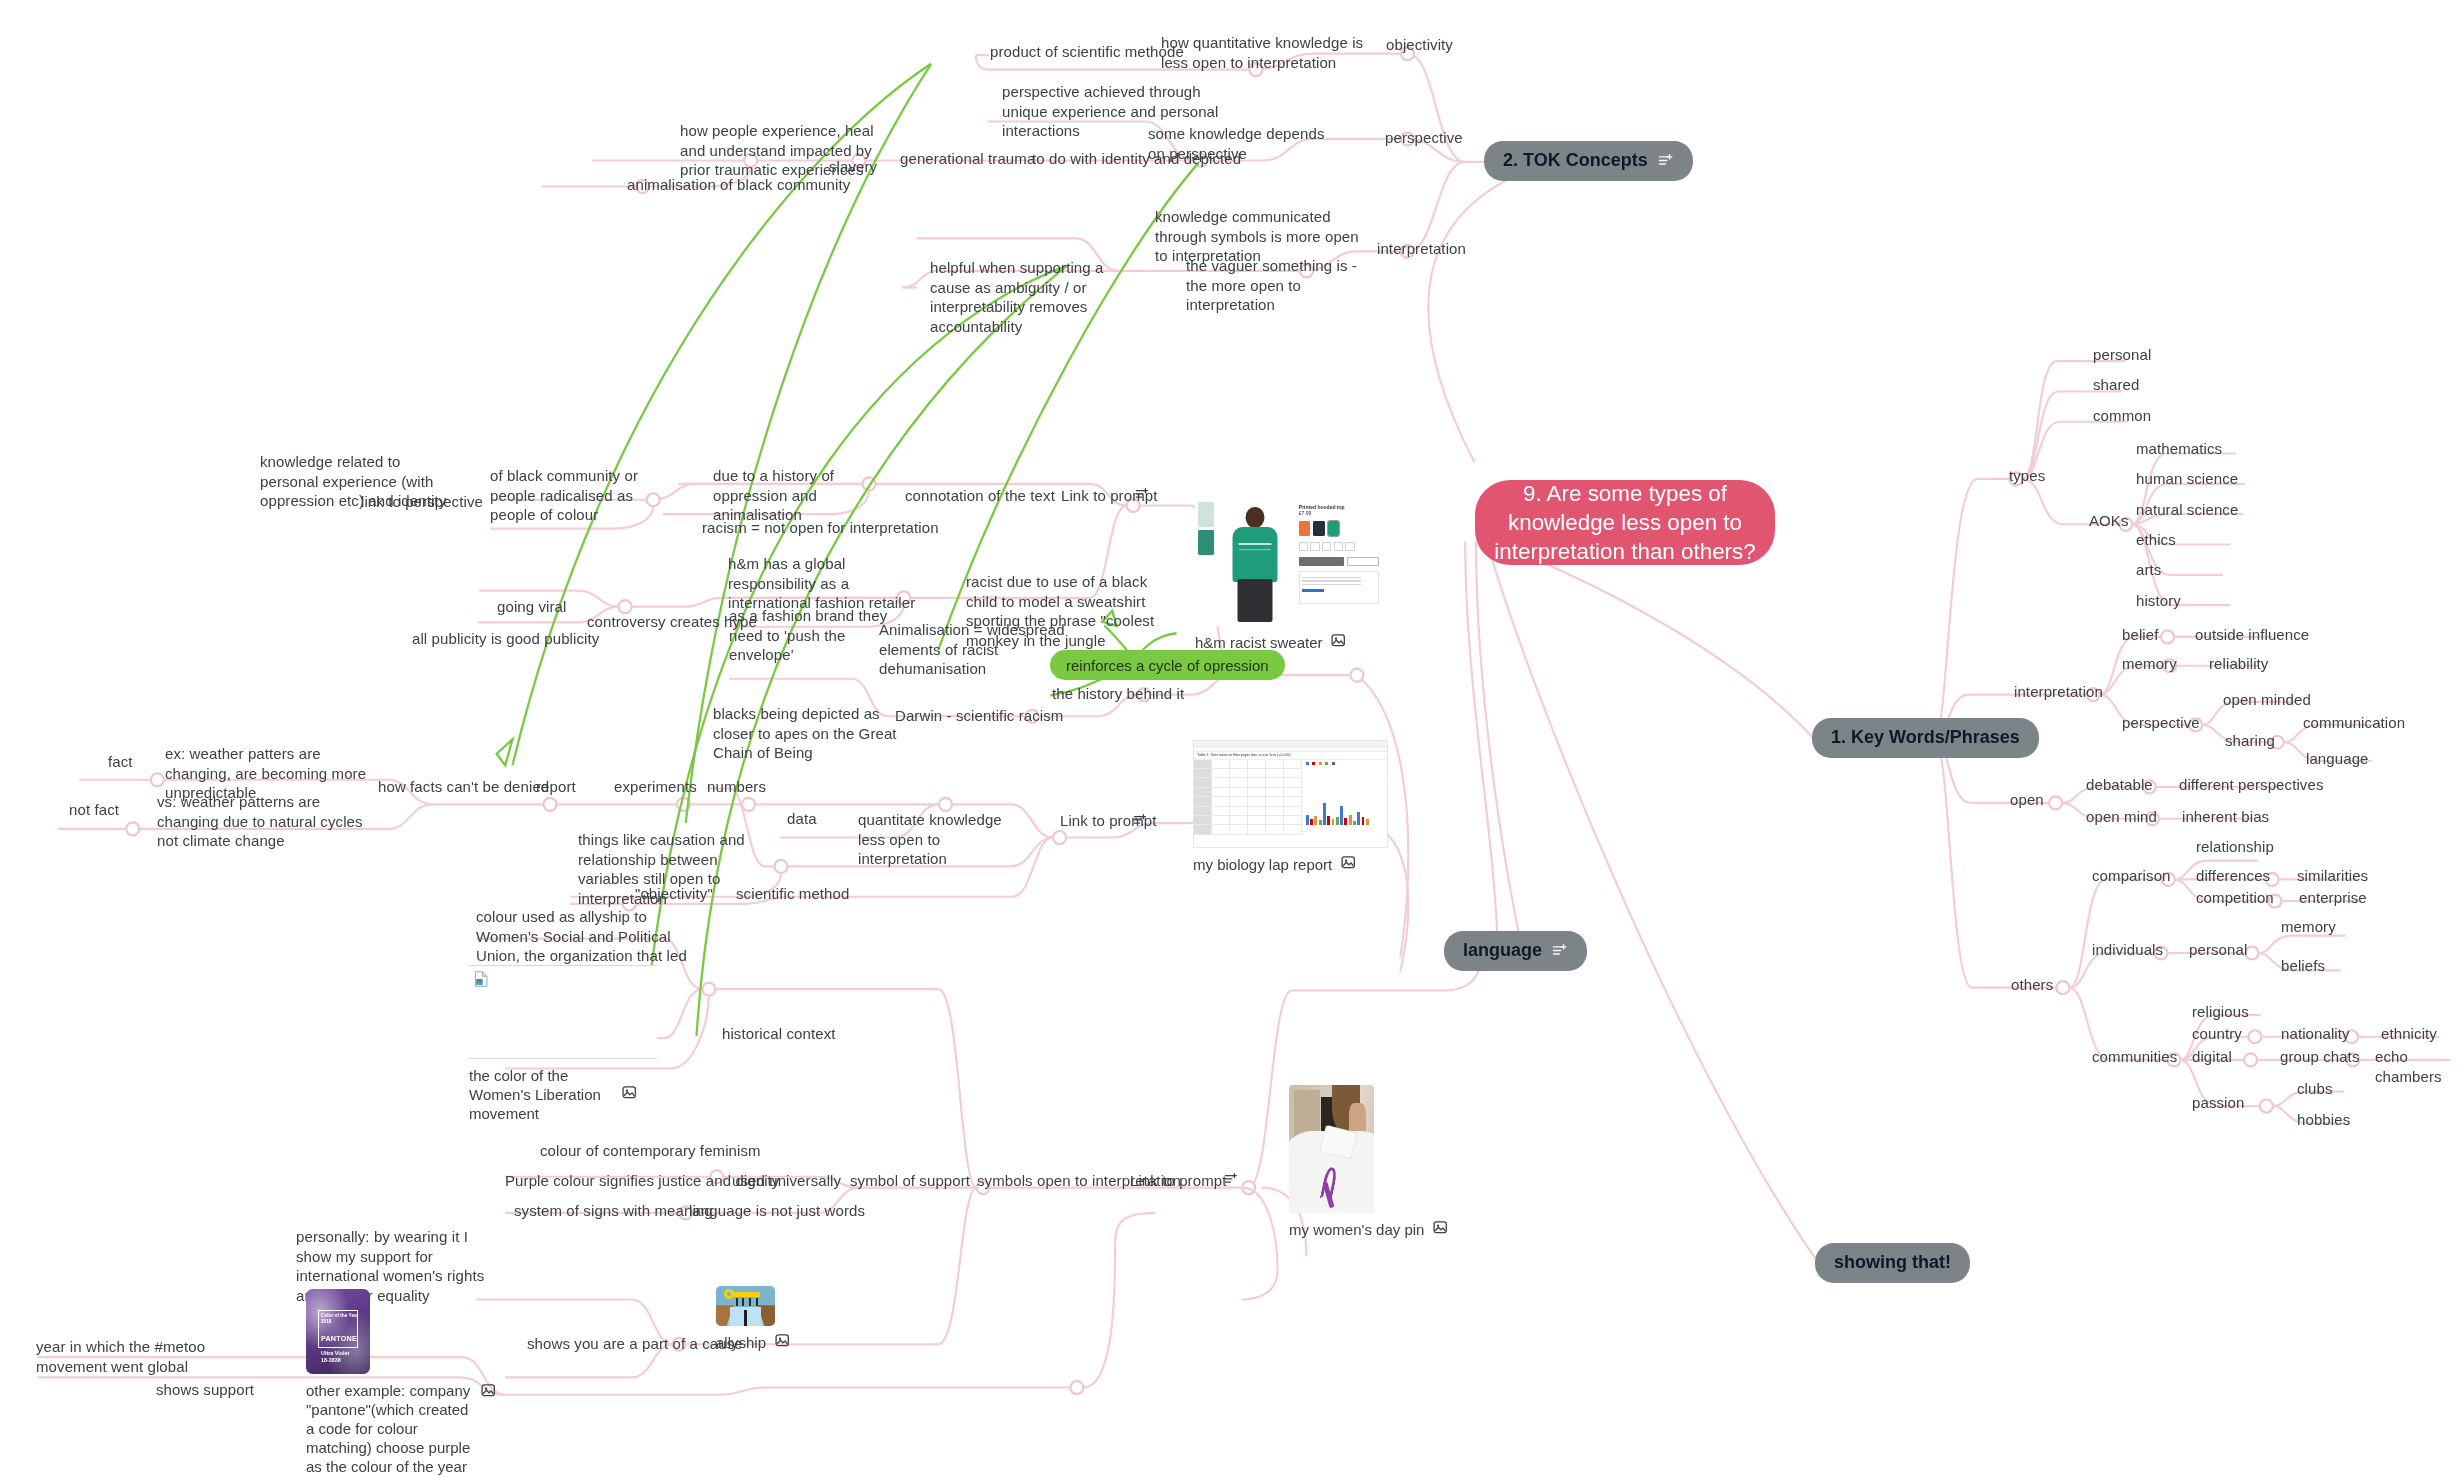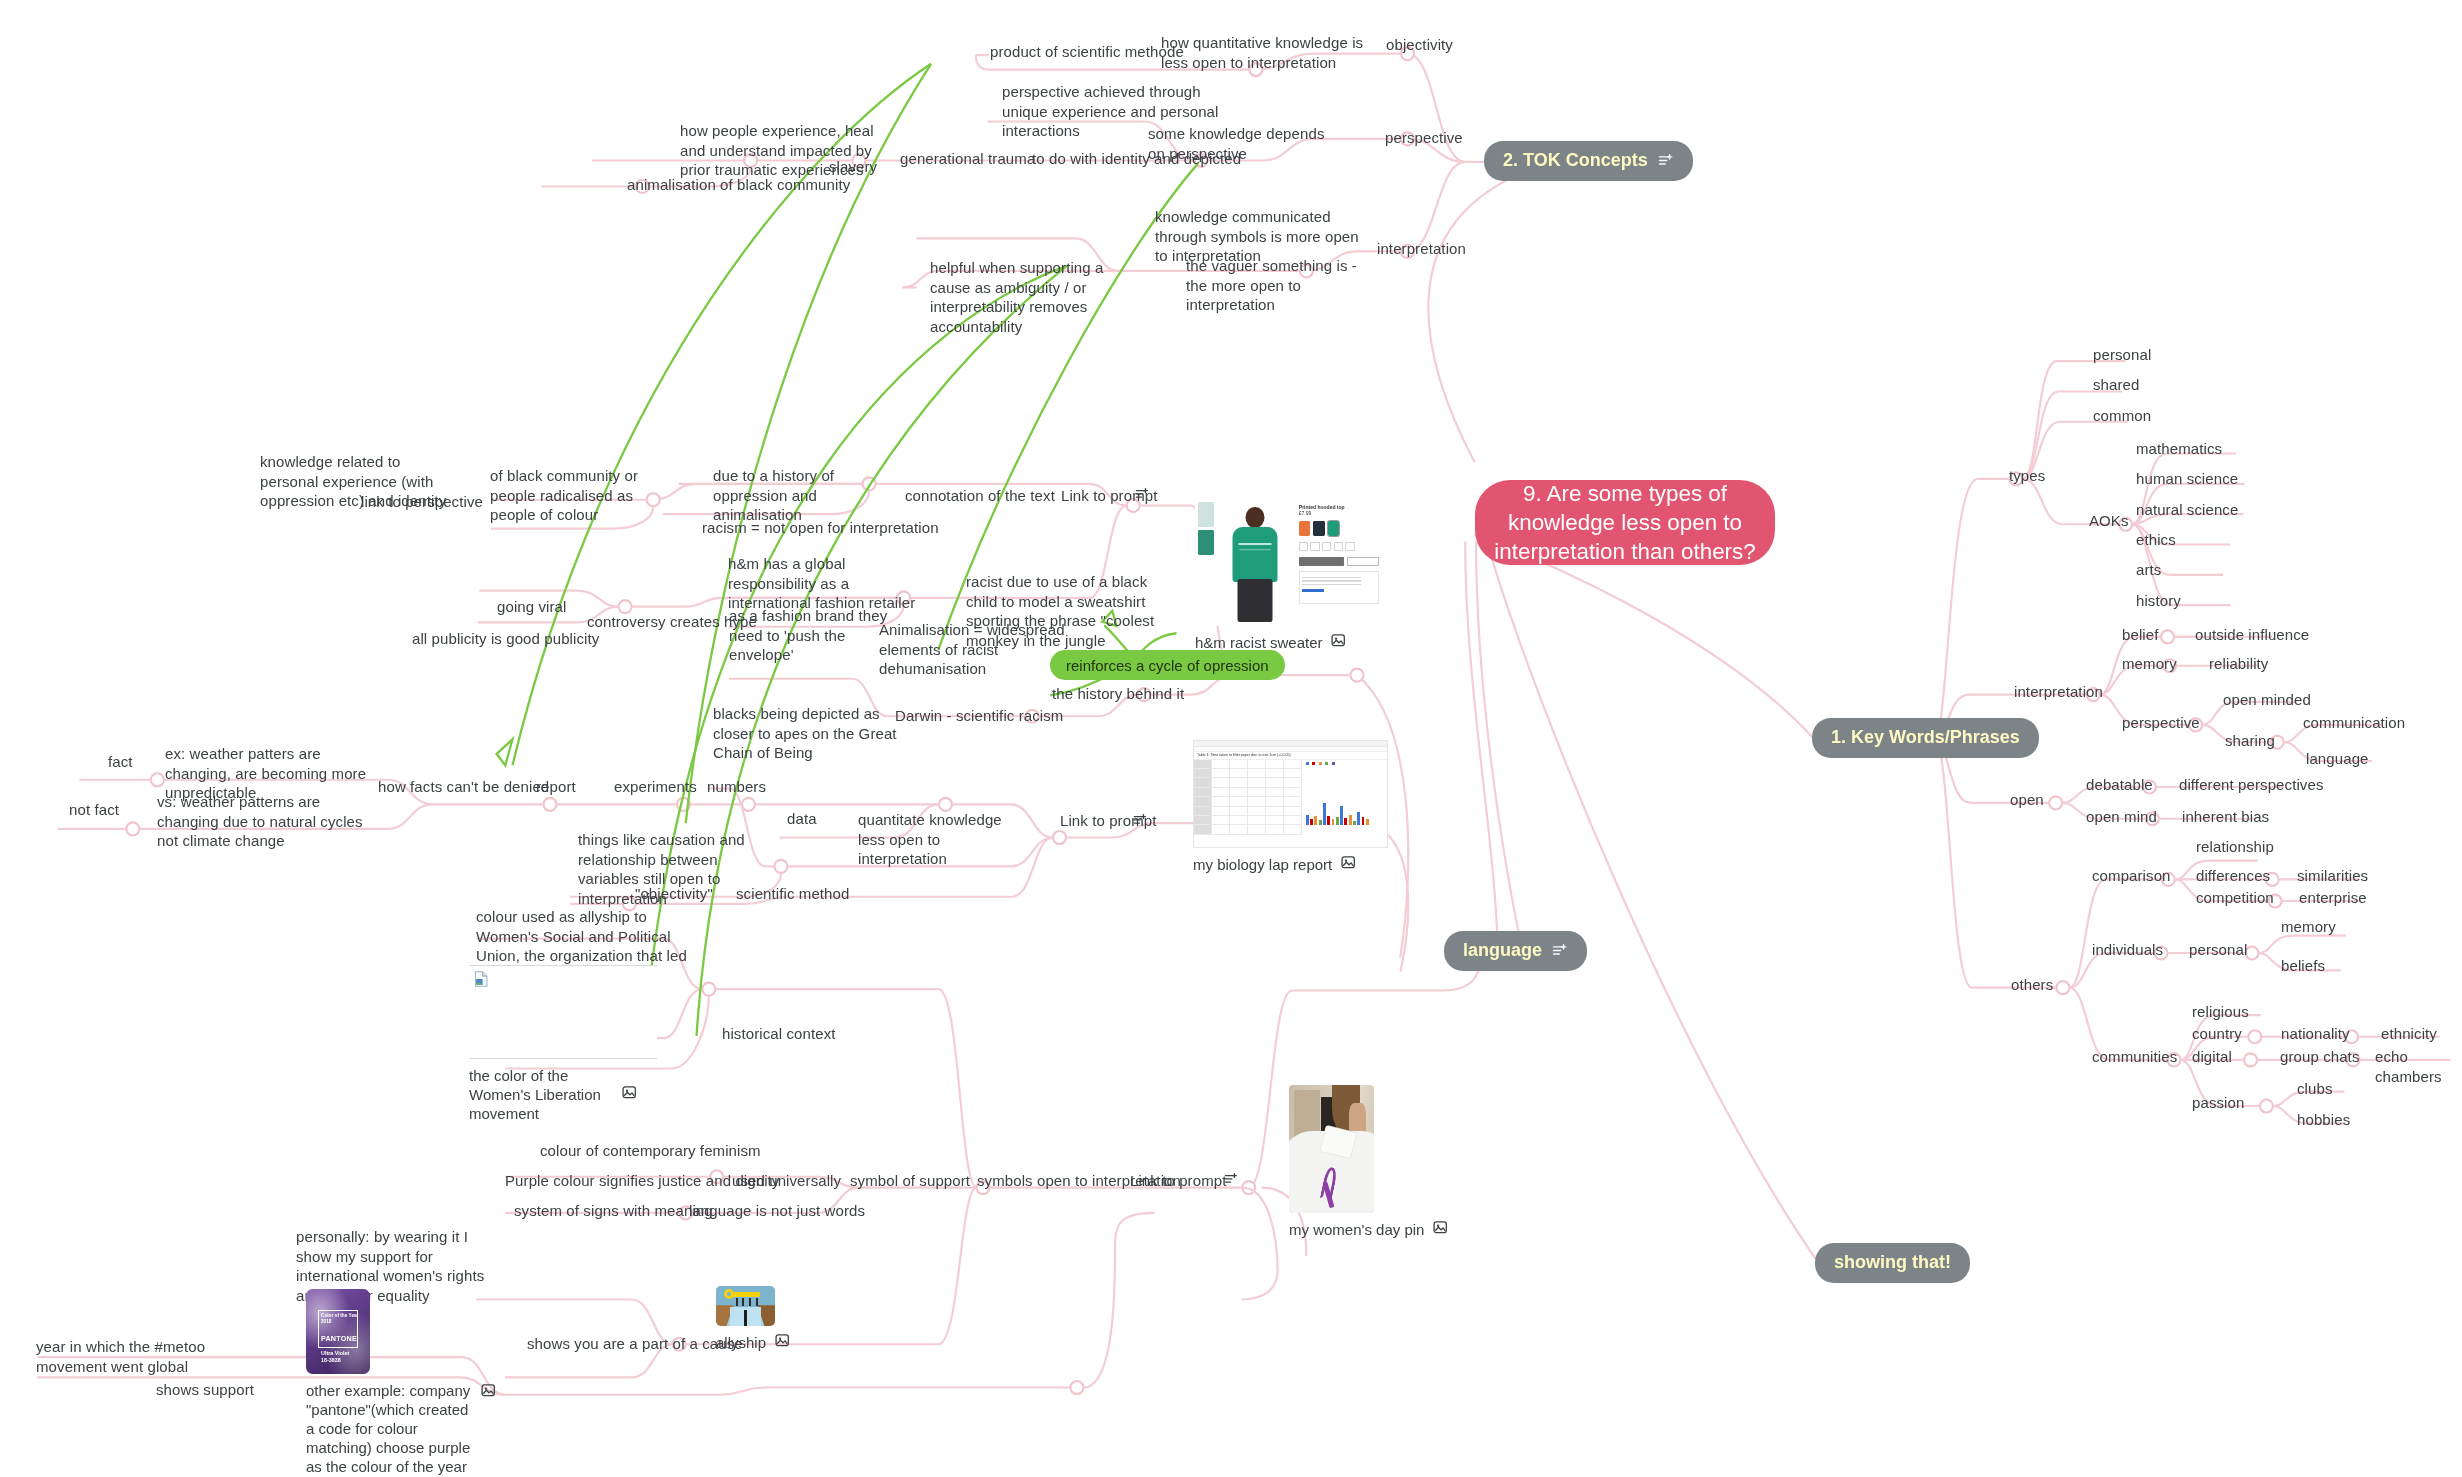--- a/index.html
+++ b/index.html
@@ -40,21 +40,21 @@
     font-size: 22.4px;
     line-height: 29px;
     padding: 10px 19px;
     font-family: "Liberation Sans", sans-serif;
   }
 
   
   .pill {
     position: absolute;
     background: #7d8488;
-    color: #fef9c3;
+    color: #0f172a;
     border-radius: 19px;
     display: flex;
     align-items: center;
     gap: 10px;
     padding: 9.4px 19px;
     font-size: 18px;
     font-weight: bold;
     white-space: nowrap;
     font-family: "Liberation Sans", sans-serif;
   }

